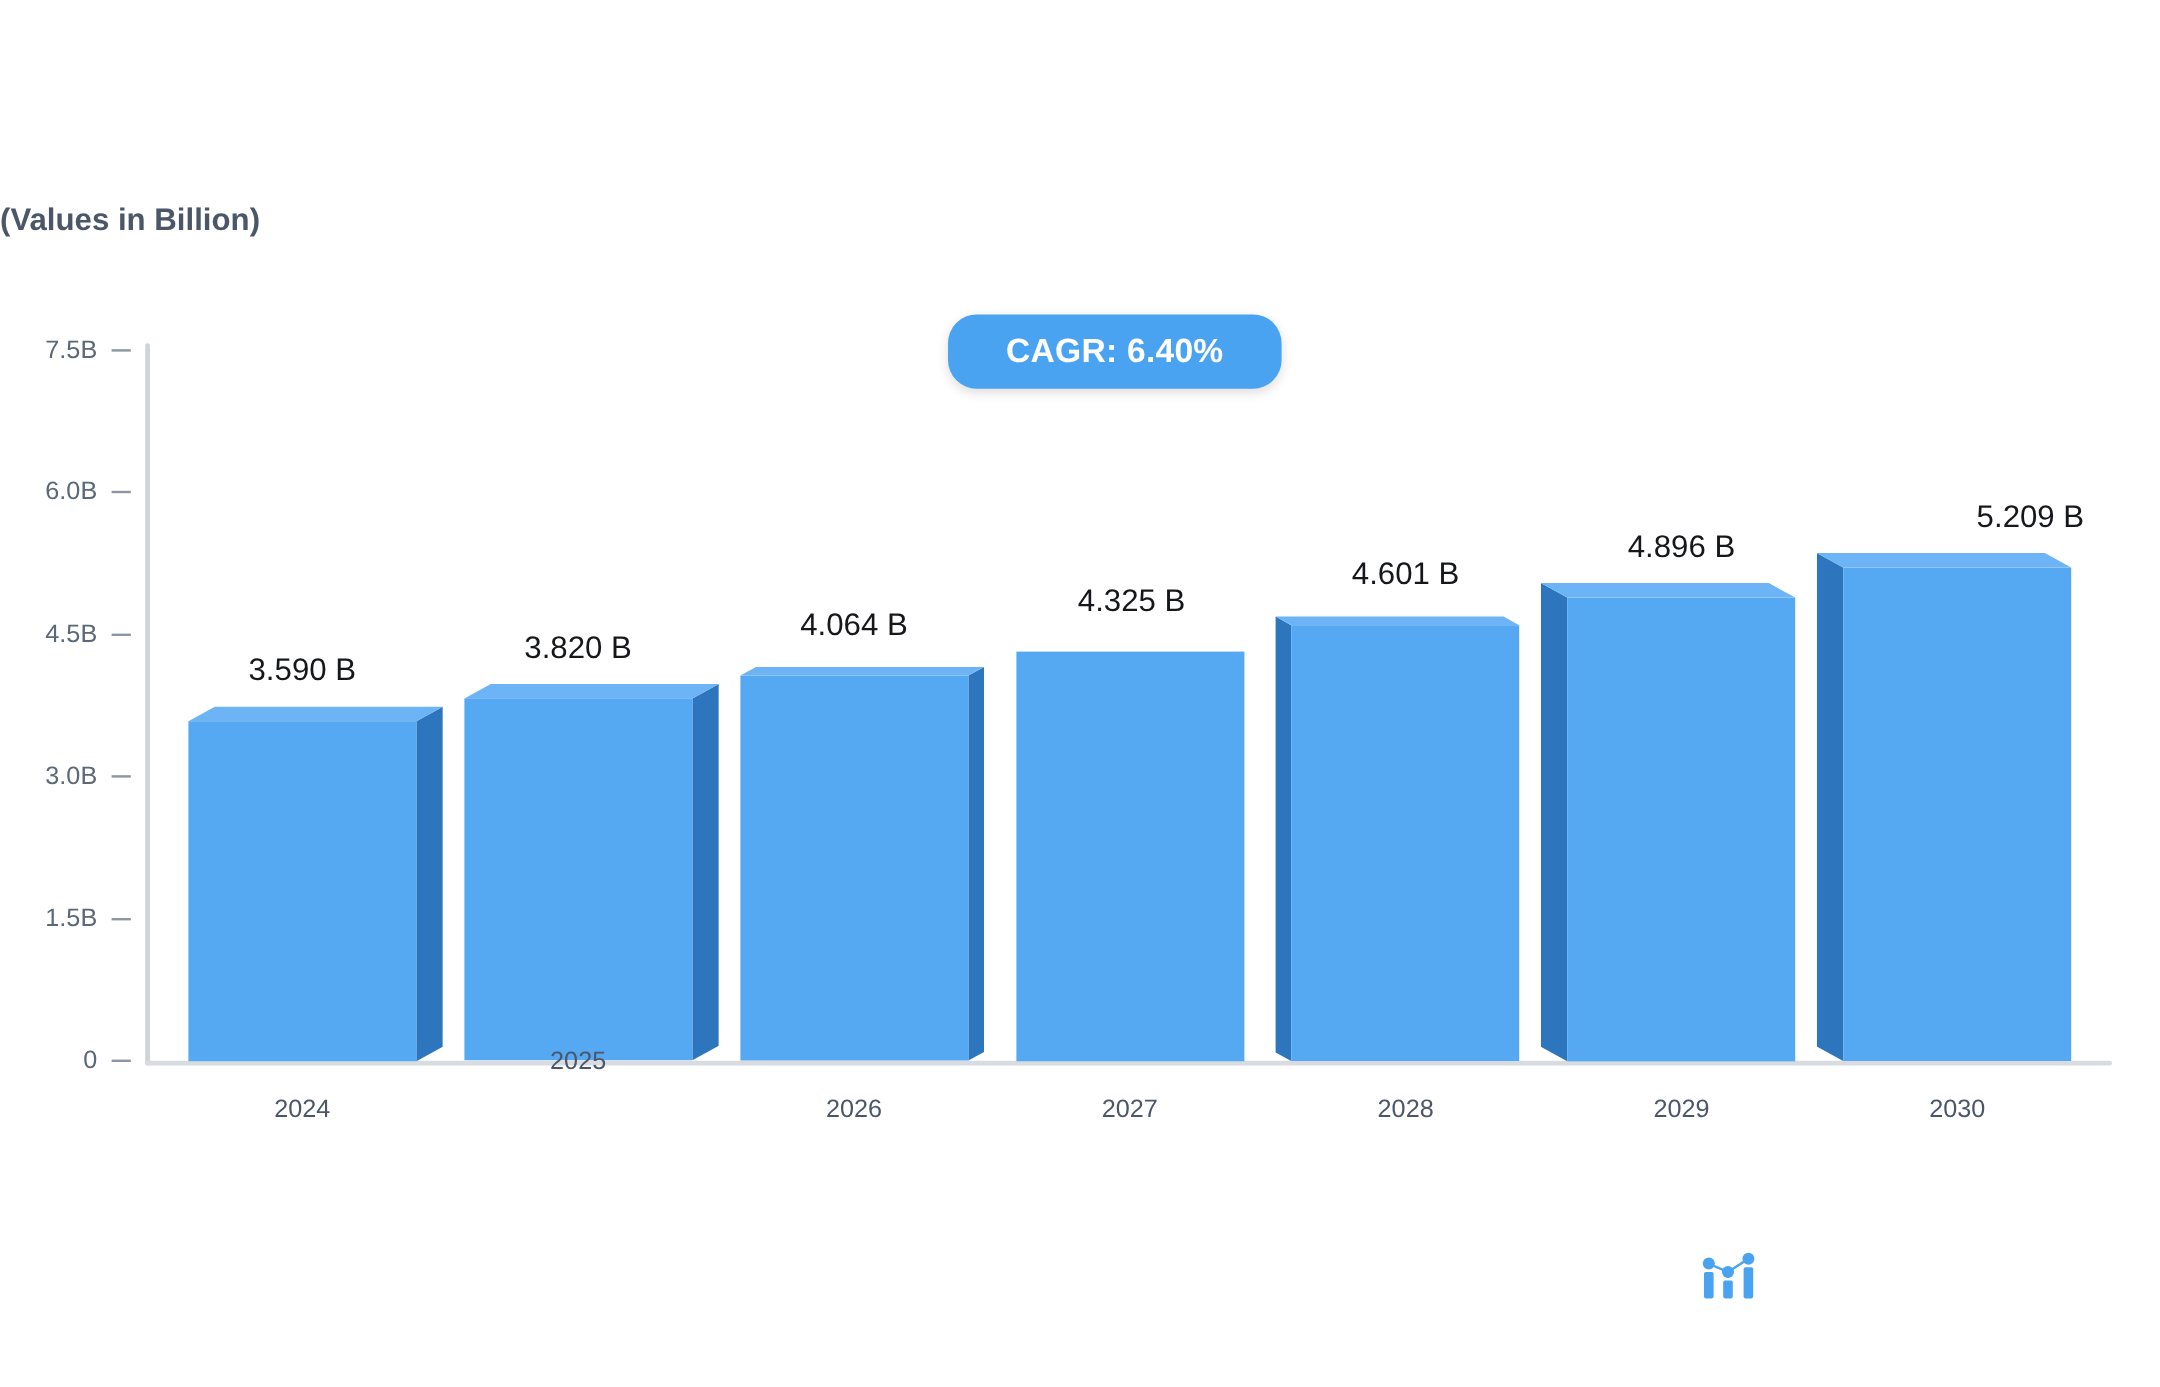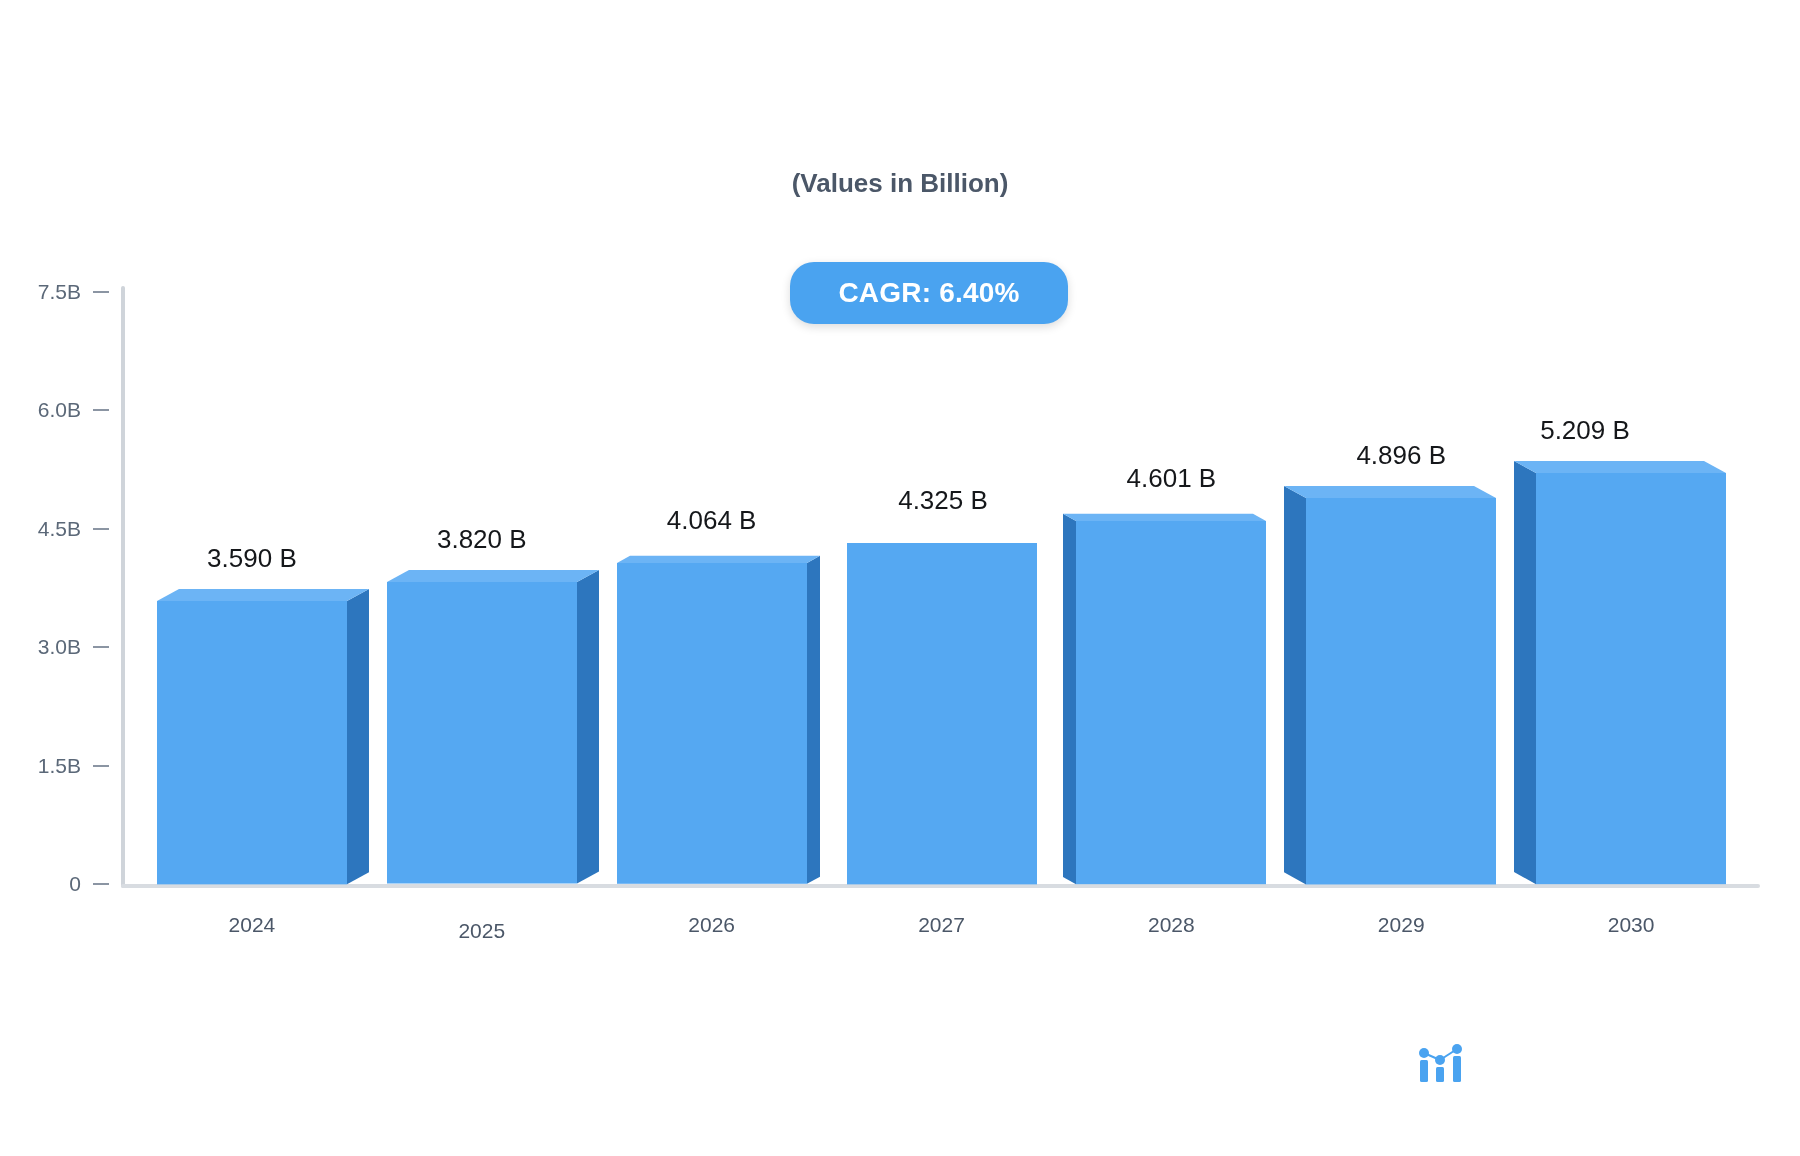--- a/index.html
+++ b/index.html
@@ -32,21 +32,21 @@
     font-size: 34px;
     font-weight: bold;
     color: #1a1a1a;
     letter-spacing: -0.2px;
   }
   .subtitle {
     position: absolute;
     left: 0;
     top: 168px;
     width: 1800px;
-    text-align: center;
+    text-align: left;
     font-size: 26px;
     font-weight: bold;
     color: #4b5768;
   }
 
   
   .cagr-badge {
     position: absolute;
     left: 790px;
     top: 262px;
@@ -166,21 +166,21 @@
           <rect x="22" y="22" width="190" height="283.3706666666667" fill="#55a8f2"></rect>
         </svg></div>
       <div class="bar-value" style="left: 251.929px; top: 542.629px;">3.590 B</div>
       <div class="x-label" style="left: 251.929px; top: 913px;">2024</div>
       <div class="bar-group" title="2025: 3.820 B" style="left: 364.786px; top: 560.475px; width: 234px; height: 327.525px;"><svg width="234" height="327.52533333333326" viewBox="0 0 234 327.52533333333326">
           <polygon points="212,22 234,9.899999999999999 234,311.42533333333324 212,323.52533333333326" fill="#2d76be"></polygon>
           <polygon points="22,22 212,22 234,9.899999999999999 44,9.899999999999999" fill="#6cb4f5"></polygon>
           <rect x="22" y="22" width="190" height="301.52533333333326" fill="#55a8f2"></rect>
         </svg></div>
       <div class="bar-value" style="left: 481.786px; top: 524.475px;">3.820 B</div>
-      <div class="x-label" style="left: 481.786px; top: 919px;">2025</div>
+      <div class="x-label" style="left: 481.786px; top: 873px;">2025</div>
       <div class="bar-group" title="2026: 4.064 B" style="left: 594.643px; top: 541.215px; width: 234px; height: 346.785px;"><svg width="234" height="346.7850666666667" viewBox="0 0 234 346.7850666666667">
           <polygon points="212,22 225,14.85 225,335.6350666666667 212,342.7850666666667" fill="#2d76be"></polygon>
           <polygon points="22,22 212,22 225,14.85 35,14.85" fill="#6cb4f5"></polygon>
           <rect x="22" y="22" width="190" height="320.7850666666667" fill="#55a8f2"></rect>
         </svg></div>
       <div class="bar-value" style="left: 711.643px; top: 505.215px;">4.064 B</div>
       <div class="x-label" style="left: 711.643px; top: 913px;">2026</div>
       <div class="bar-group" title="2027: 4.325 B" style="left: 824.5px; top: 520.613px; width: 234px; height: 367.387px;"><svg width="234" height="367.38666666666666" viewBox="0 0 234 367.38666666666666">
           <rect x="22" y="22" width="190" height="341.38666666666666" fill="#55a8f2"></rect>
         </svg></div>
@@ -198,21 +198,21 @@
           <polygon points="22,22 212,22 190,9.899999999999999 0,9.899999999999999" fill="#6cb4f5"></polygon>
           <rect x="22" y="22" width="190" height="386.45759999999996" fill="#55a8f2"></rect>
         </svg></div>
       <div class="bar-value" style="left: 1401.21px; top: 439.542px;">4.896 B</div>
       <div class="x-label" style="left: 1401.21px; top: 913px;">2029</div>
       <div class="bar-group" title="2030: 5.209 B" style="left: 1514.07px; top: 450.836px; width: 234px; height: 437.164px;"><svg width="234" height="437.1637333333333" viewBox="0 0 234 437.1637333333333">
           <polygon points="22,22 0,9.899999999999999 0,421.0637333333333 22,433.1637333333333" fill="#2d76be"></polygon>
           <polygon points="22,22 212,22 190,9.899999999999999 0,9.899999999999999" fill="#6cb4f5"></polygon>
           <rect x="22" y="22" width="190" height="411.1637333333333" fill="#55a8f2"></rect>
         </svg></div>
-      <div class="bar-value" style="left: 1585px; top: 414.836px;">5.209 B</div>
+      <div class="bar-value" style="left: 1692px; top: 414.836px;">5.209 B</div>
       <div class="x-label" style="left: 1631.07px; top: 913px;">2030</div>
     </div>
 
   <div class="logo">
     <svg width="46" height="46" viewBox="0 0 46 46">
       <circle cx="6" cy="13" r="5" fill="#4aa3f0"></circle>
       <circle cx="22" cy="20" r="5" fill="#4aa3f0"></circle>
       <circle cx="39" cy="9" r="5" fill="#4aa3f0"></circle>
       <line x1="6" y1="13" x2="22" y2="20" stroke="#4aa3f0" stroke-width="2"></line>
       <line x1="22" y1="20" x2="39" y2="9" stroke="#4aa3f0" stroke-width="2"></line>

